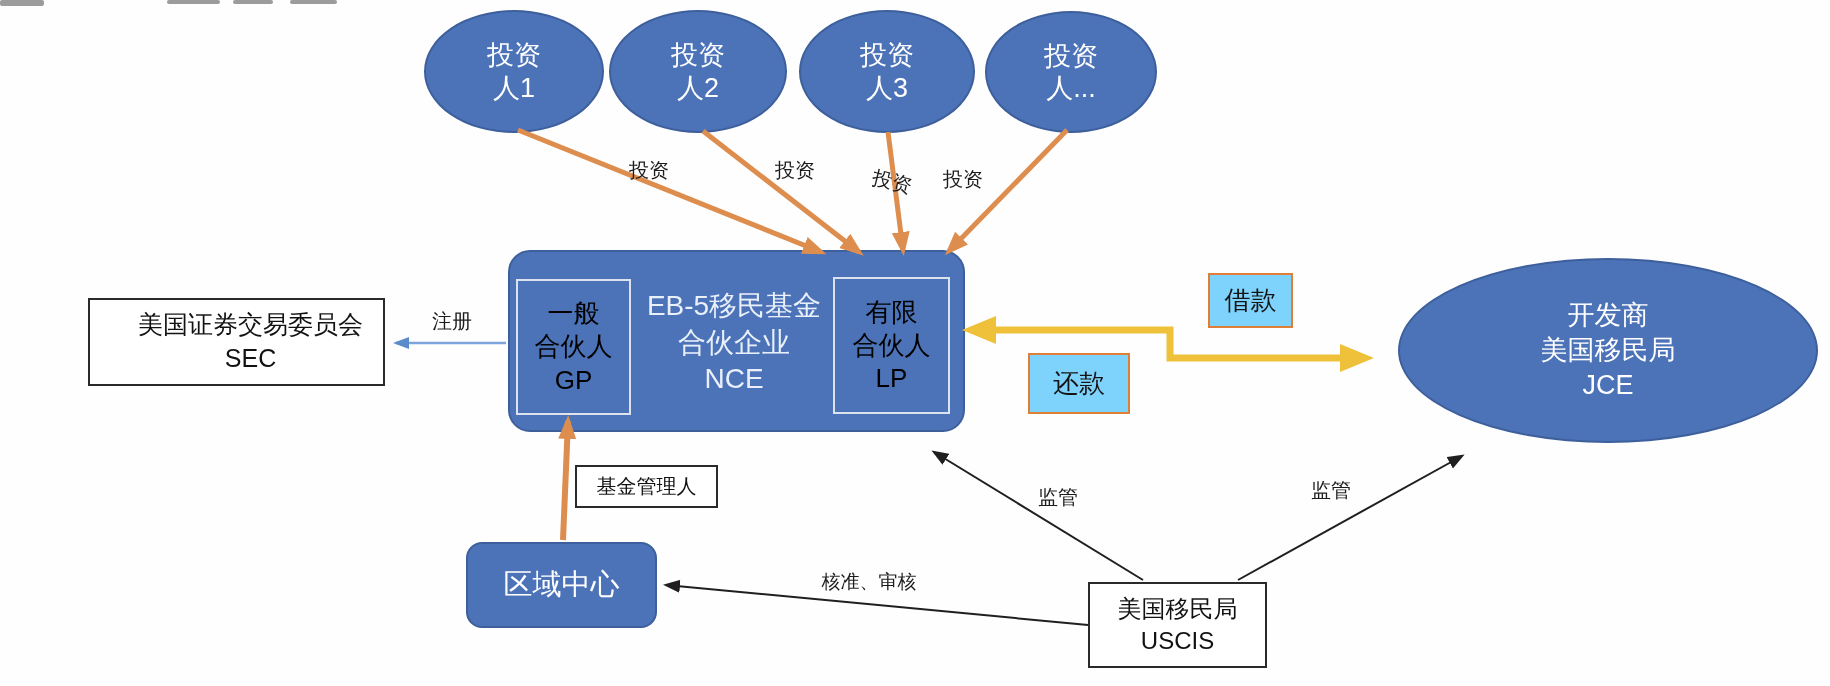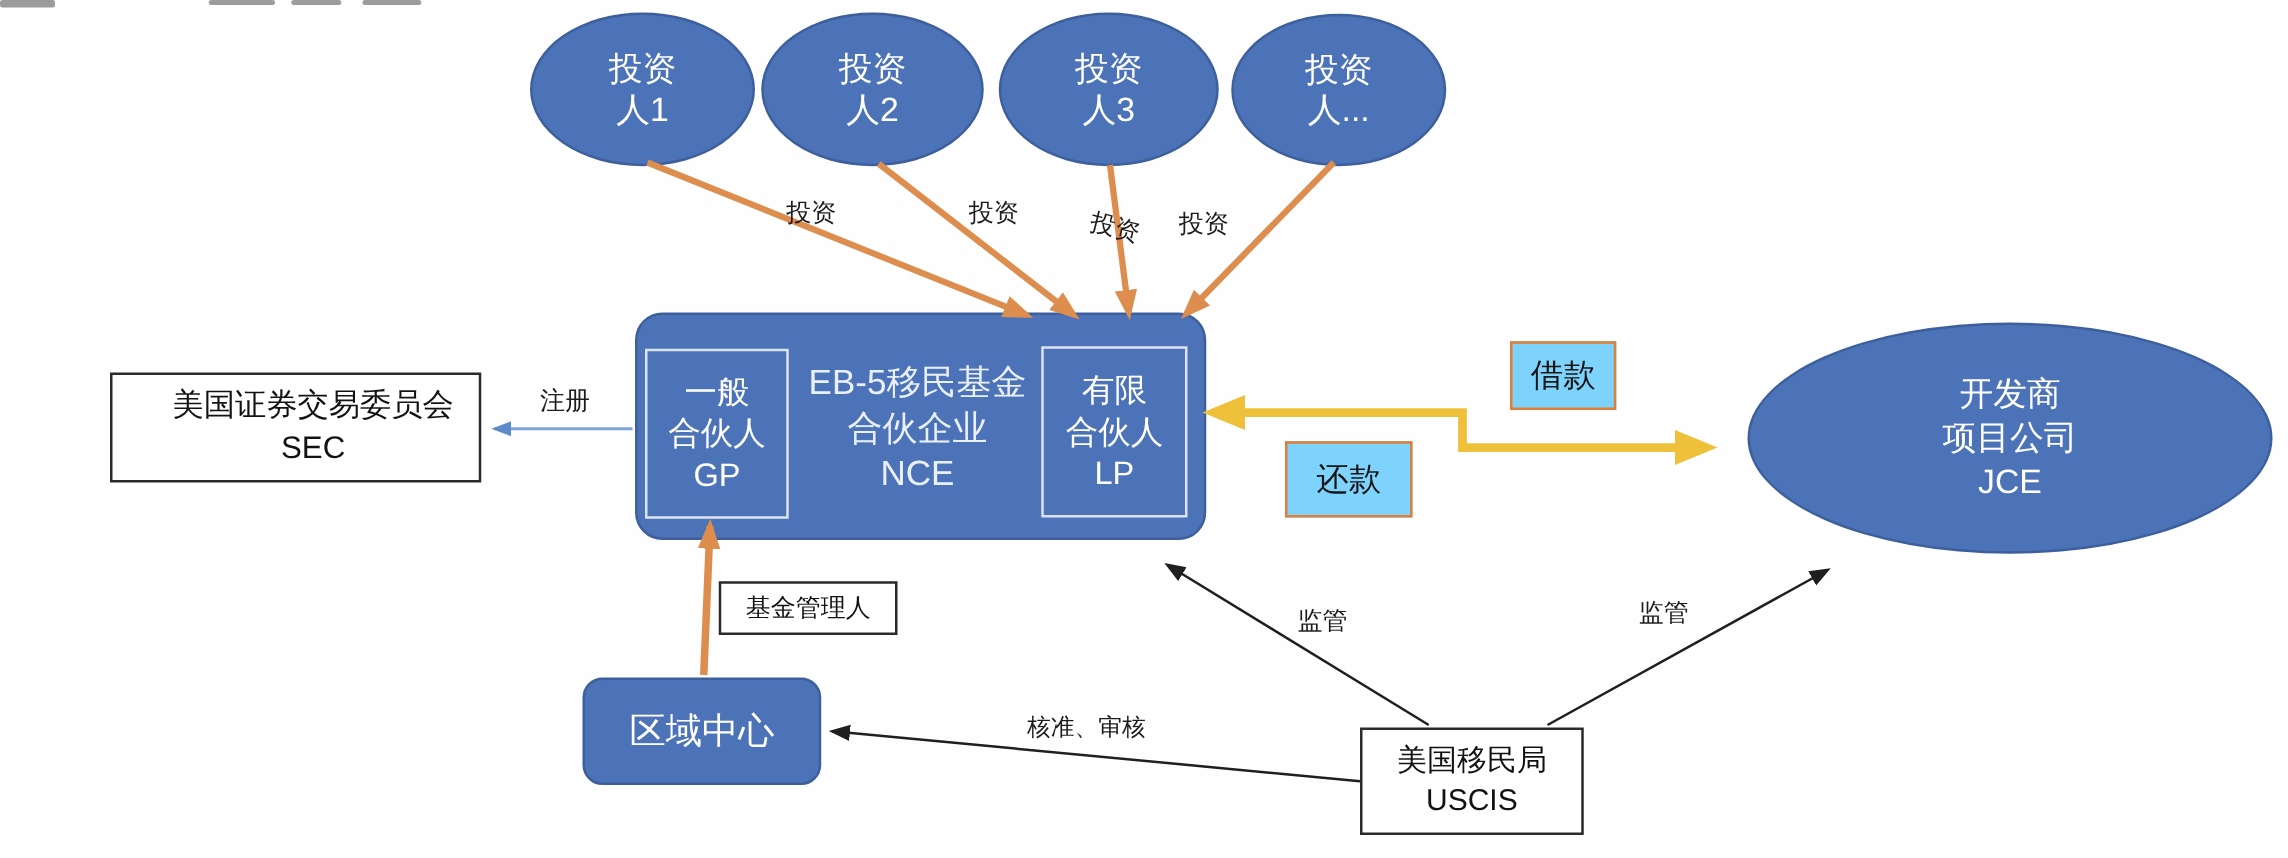--- a/index.html
+++ b/index.html
@@ -7,21 +7,21 @@
   .canvas{position:relative;width:1830px;height:686px;background:#fefefe;overflow:hidden;}
   .edges-layer{position:absolute;left:0;top:0;z-index:5;pointer-events:none;}
   .node{position:absolute;box-sizing:border-box;display:flex;align-items:center;justify-content:center;
         text-align:center;white-space:pre-line;z-index:1;}
   .blue{background:#4C73B8;color:#ffffff;border:2px solid #3D5F9C;}
   .ellipse{border-radius:50%;}
   .rounded{border-radius:22px;}
   .white-box{background:#ffffff;border:2px solid #2A2A2A;color:#121212;}
   .gold-box{background:#7dd3fc;border:2px solid #DF7E35;color:#151515;z-index:2;}
   .inner-partner{position:absolute;box-sizing:border-box;display:flex;align-items:center;justify-content:center;
-        text-align:center;white-space:pre-line;border:2px solid #DCE2EE;color:#ffffff;
+        text-align:center;white-space:pre-line;border:2px solid #DCE2EE;color:#000000;
         font-size:26px;line-height:1.28;font-weight:500;}
   .nce-title{position:absolute;display:flex;align-items:center;justify-content:center;text-align:center;
         white-space:pre-line;color:#EAF0FA;font-size:28px;line-height:1.3;}
   .edge-label{position:absolute;transform:translate(-50%,-50%);font-size:20px;color:#1c1c1c;
         white-space:nowrap;z-index:6;}
   .investor{font-size:27px;line-height:1.2;}
   .artifact{position:absolute;background:#4a4a4a;opacity:.55;border-radius:2px;z-index:1;}
 </style>
 </head>
 <body>
@@ -100,21 +100,21 @@
     </div>
   </div>
 
   <div class="node white-box" style="left:88px;top:298px;width:297px;height:88px;font-size:25px;line-height:1.35;padding-left:28px;">
     <span>美国证券交易委员会
 SEC</span>
   </div>
 
   <div class="node blue ellipse" style="left:1398px;top:258px;width:420px;height:185px;font-size:27px;line-height:1.3;">
     <span>开发商
-项目公司
+美国移民局
 JCE</span>
   </div>
 
   <div class="node gold-box" style="left:1208px;top:273px;width:85px;height:55px;font-size:26px;">
     <span>借款</span>
   </div>
   <div class="node white-box" style="left:575px;top:465px;width:143px;height:43px;font-size:20px;">
     <span>基金管理人</span>
   </div>
 

